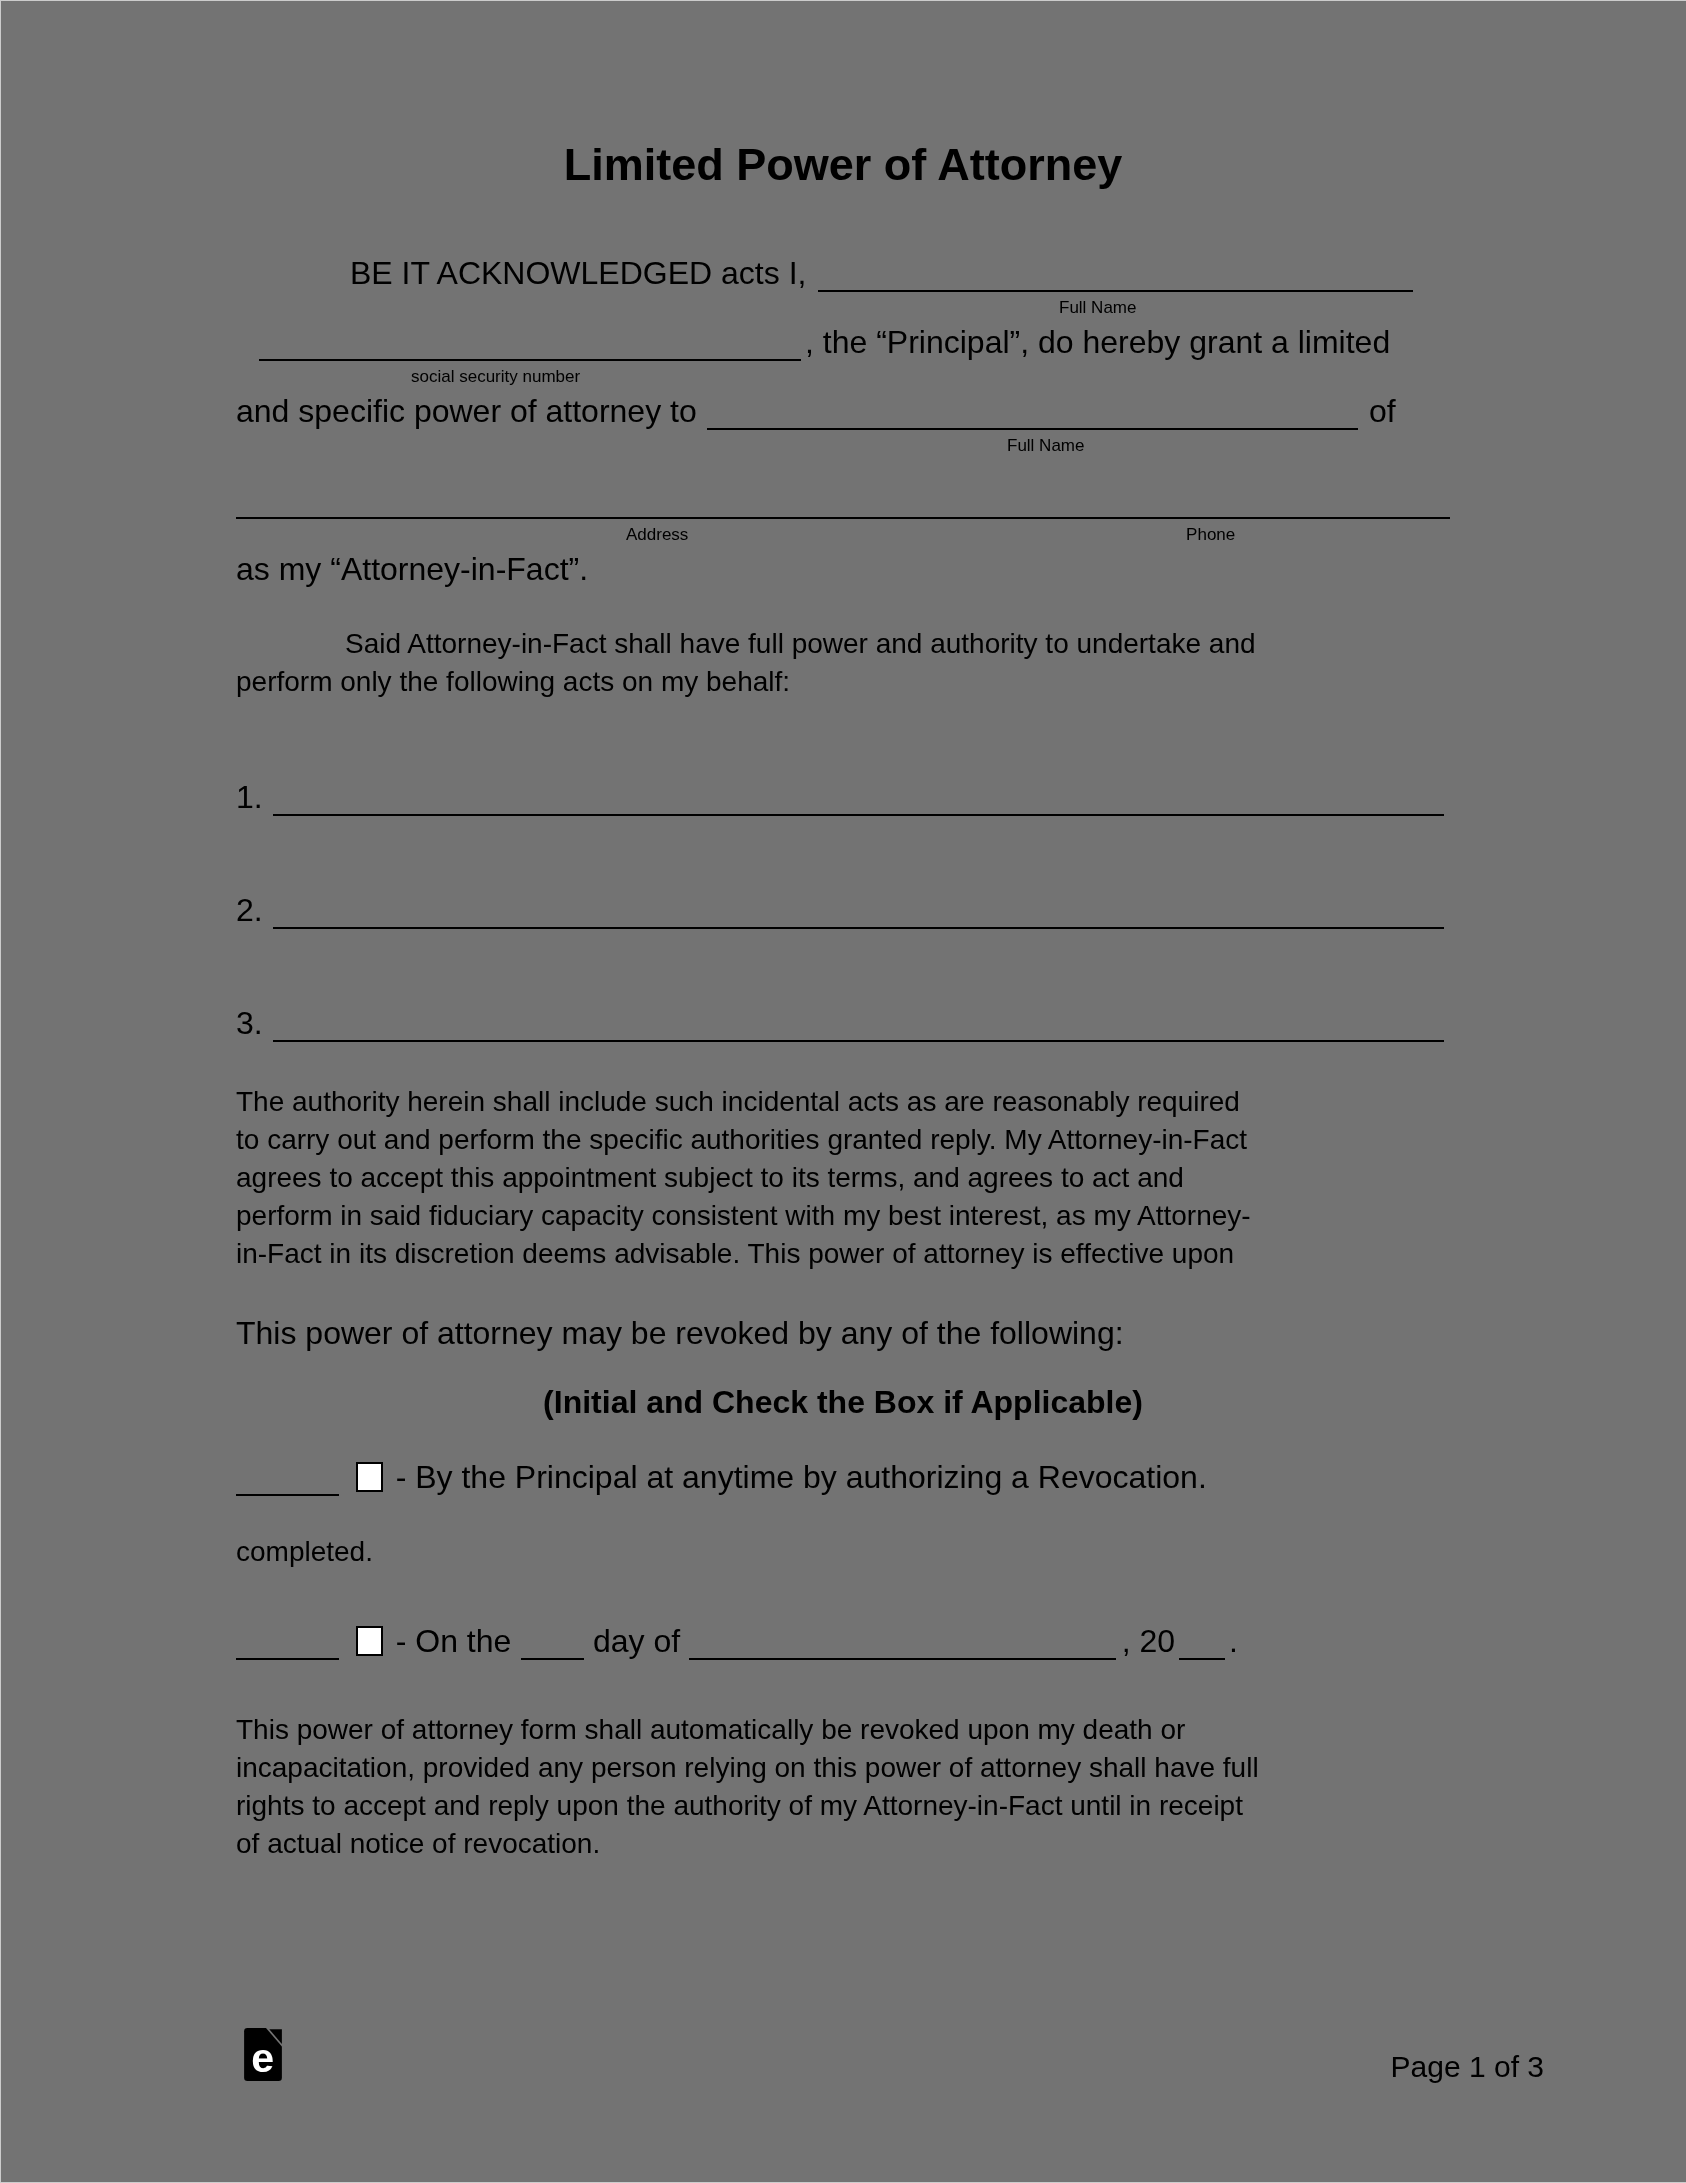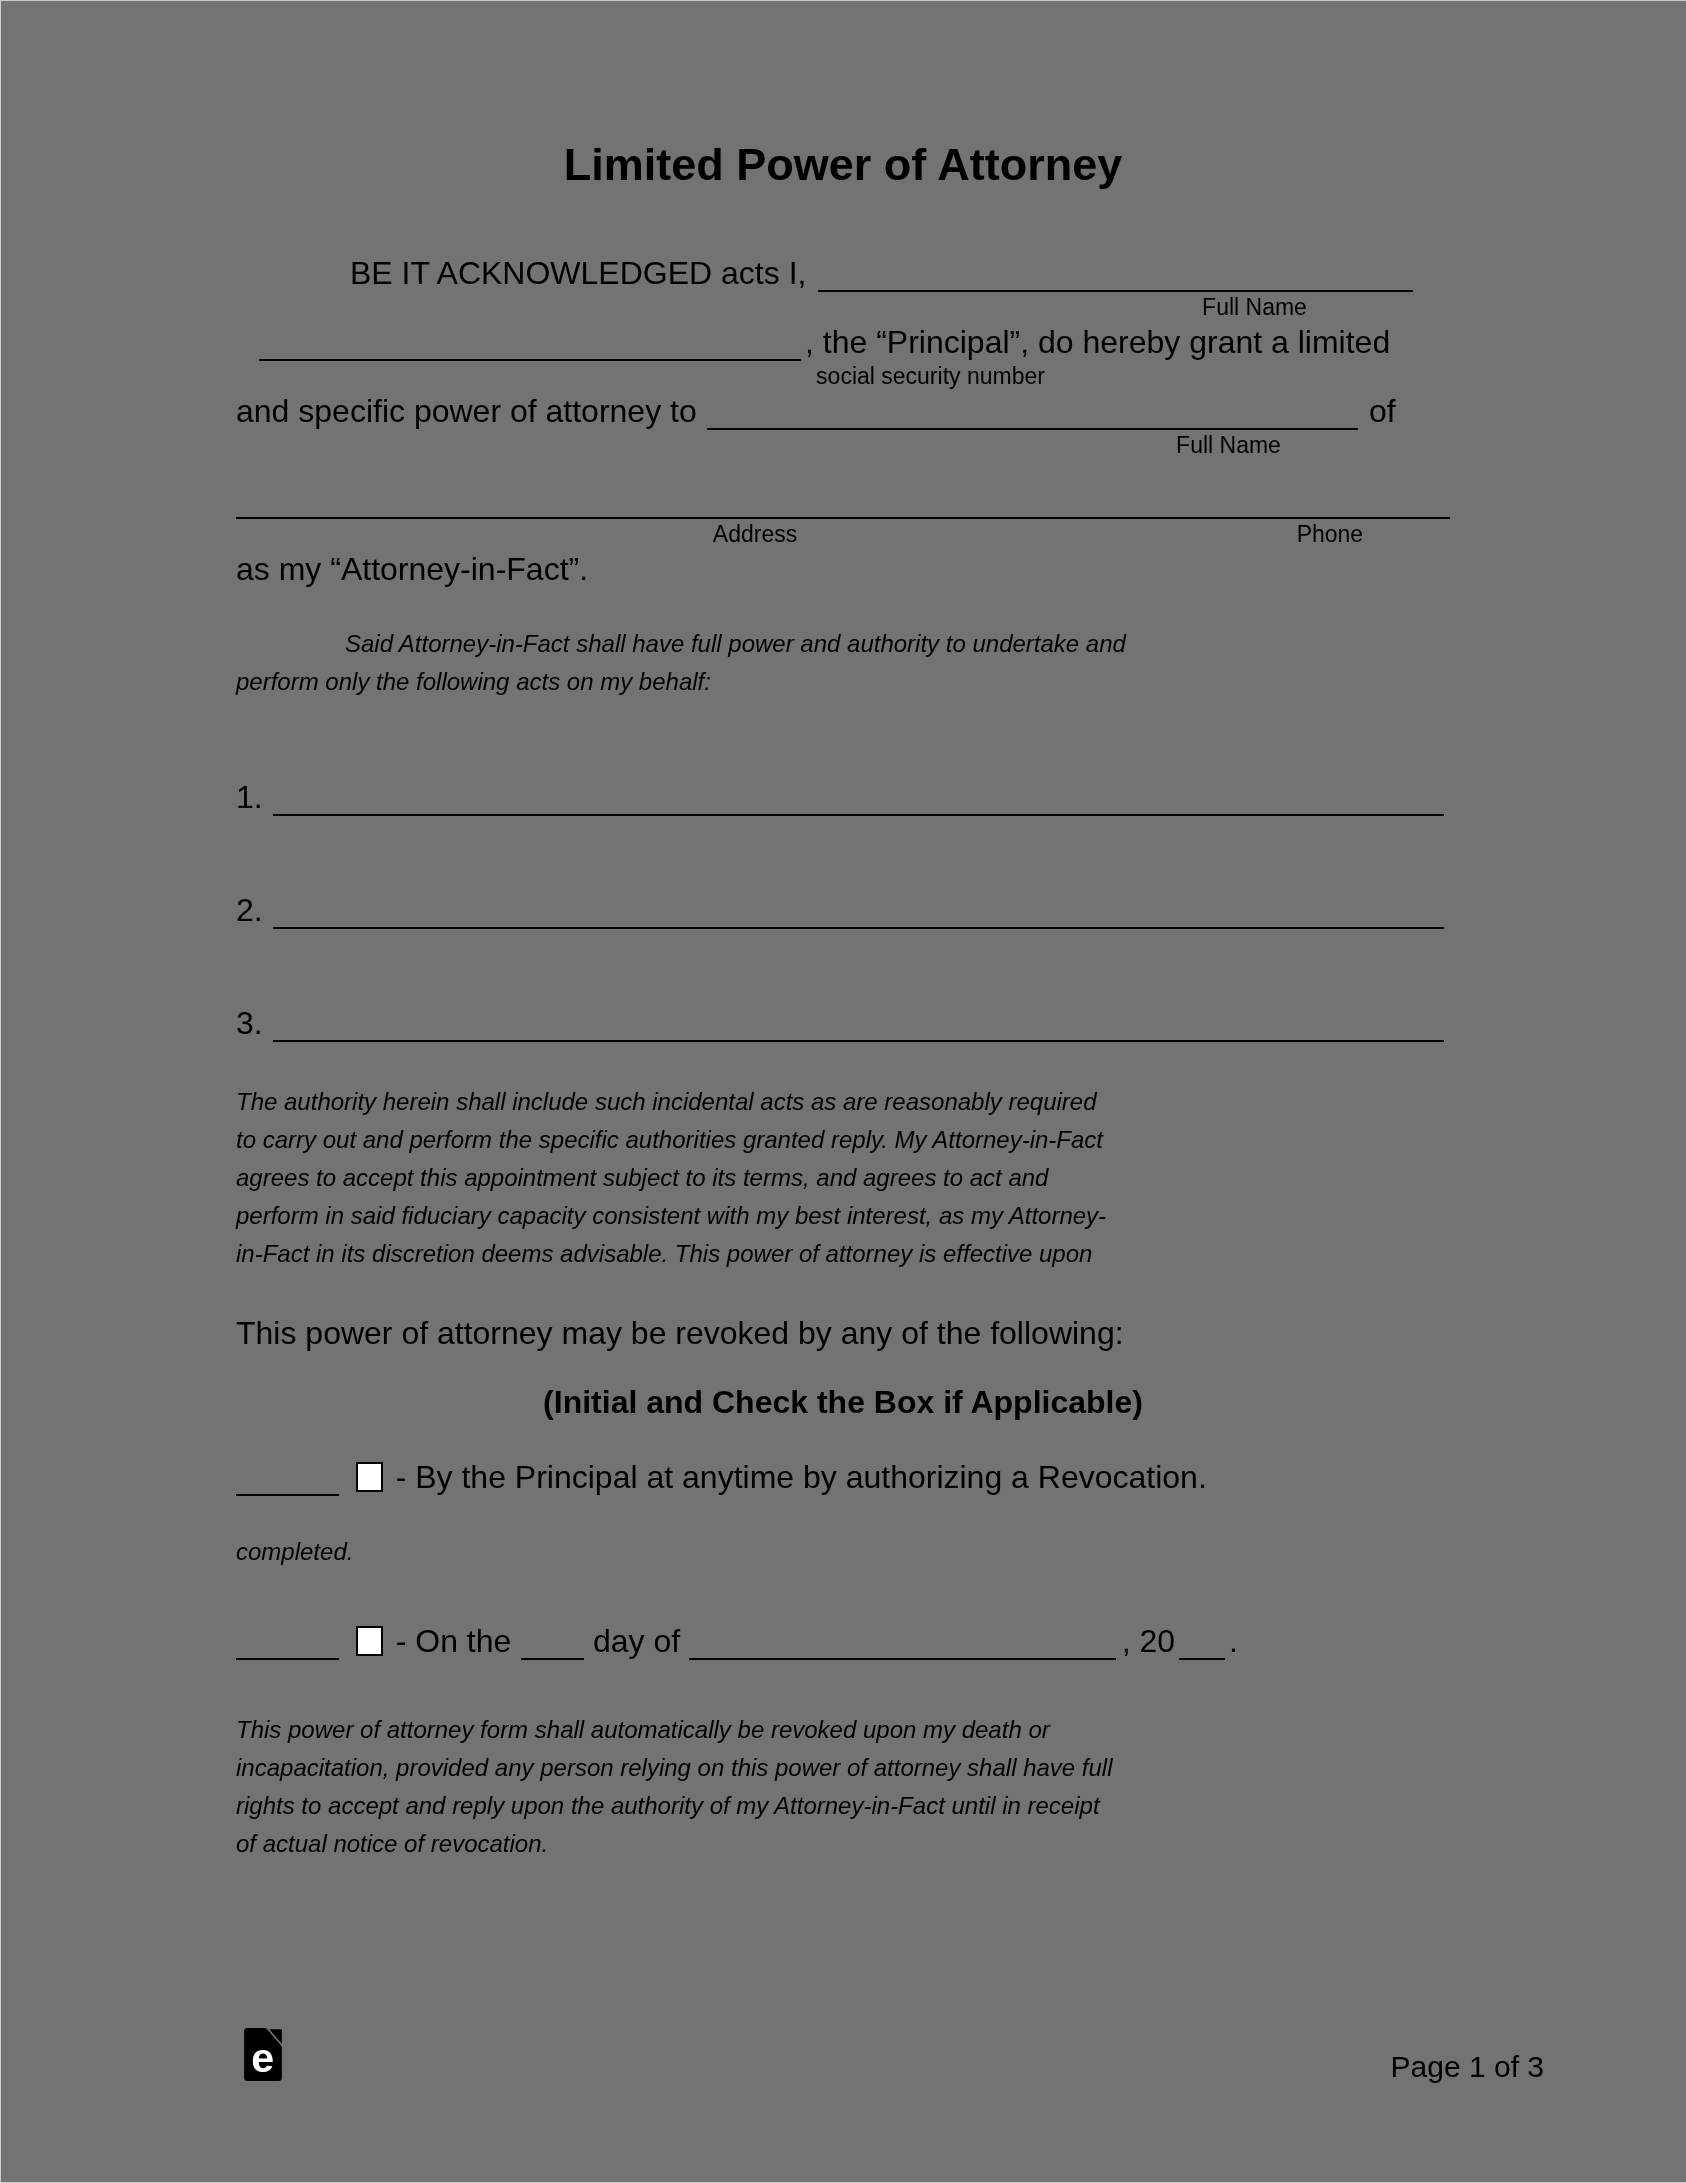--- a/index.html
+++ b/index.html
@@ -16,22 +16,22 @@
   .content {
     position:absolute; left:235px; top:0;
     width:1214px;
     padding-top:136px;
   }
   .title {
     margin:0; text-align:center;
     font-size:45px; font-weight:bold; line-height:56px;
   }
   .row   { font-size:32px; line-height:40px; white-space:nowrap; }
-  .pline { font-size:24px; line-height:38px; white-space:nowrap;font-style:italic; }
-  .label-row { font-size:23px; line-height:29px; white-space:nowrap;text-align:center; }
+  .pline { font-size:28px; line-height:38px; white-space:nowrap; }
+  .label-row { font-size:17px; line-height:29px; white-space:nowrap; }
   .heading-row {
     font-size:32px; line-height:38px; font-weight:bold; text-align:center;
     white-space:nowrap;
   }
   .blank {
     display:inline-block;
     height:2.6px;
     border-bottom:2.6px solid #000;
     vertical-align:-8px;
   }

